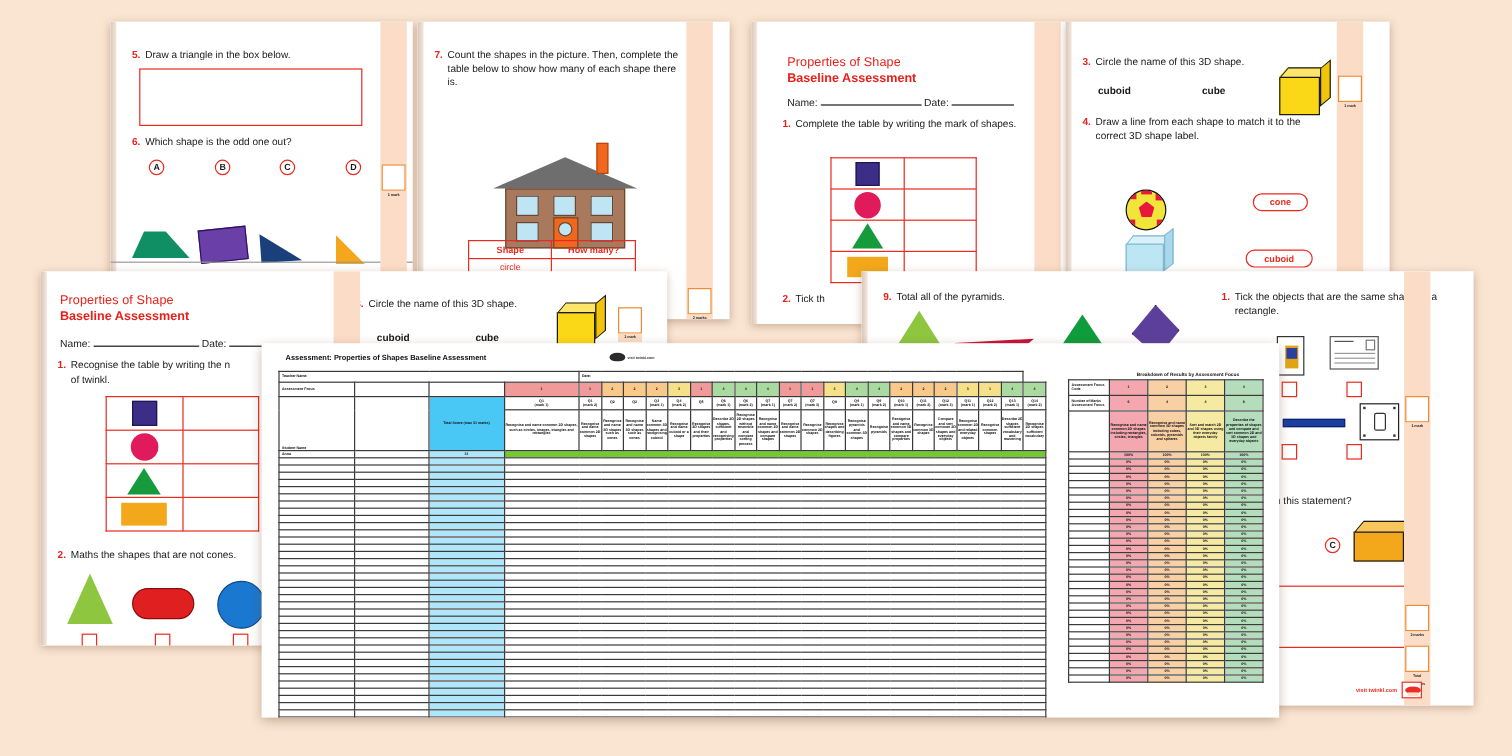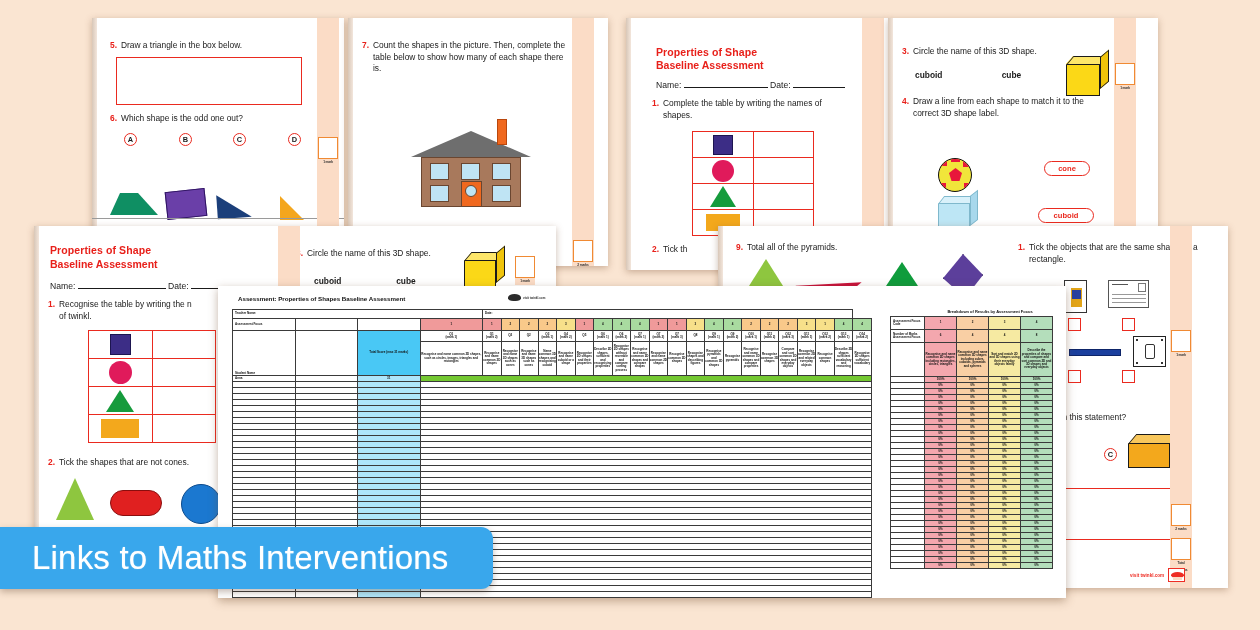--- a/index.html
+++ b/index.html
@@ -35,21 +35,21 @@
     background:#fff; border:1.4px solid #f08a33;
   }
   .marklab {
     position:absolute; width:20px; left:1px; height:7px;
     background:#fbdcc6; font-size:3.2px; color:#2b2b2b;
     text-align:center; line-height:7px; font-weight:bold;
     letter-spacing:-.1px;
   }
 
   
-  .wtitle { color:#e8201a; font-weight:bold; font-size:10.5px; letter-spacing:.1px; }
+  .wtitle { color:#e8201a; font-weight:normal; font-size:10.5px; letter-spacing:.1px; }
   .wsub   { color:#e8201a; font-weight:bold; font-size:10.5px; }
   .qnum   { color:#e8201a; font-weight:bold; font-size:8.4px; }
   .qtext  { color:#1a1a1a; font-size:8.4px; line-height:11.6px; }
   .namerow{ font-size:8.6px; color:#1a1a1a; }
   .uline  { display:inline-block; border-bottom:1.1px solid #1a1a1a; }
 
   .qrow { display:flex; gap:4px; }
   .qrow .qnum { flex:0 0 auto; }
 
   
@@ -172,39 +172,55 @@
       <div style="position:absolute;left:86px;top:6px;width:10px;height:26px;background:#f0681e;border:1px solid #b9470d;"></div>
       <div style="position:absolute;left:10px;top:44px;width:100px;height:50px;background:#a8795c;border:1.4px solid #6a4630;"></div>
       <div style="position:absolute;left:19px;top:50px;width:19px;height:17px;background:#bfe4f4;border:1.2px solid #6a4630;"></div>
       <div style="position:absolute;left:50px;top:50px;width:19px;height:17px;background:#bfe4f4;border:1.2px solid #6a4630;"></div>
       <div style="position:absolute;left:81px;top:50px;width:19px;height:17px;background:#bfe4f4;border:1.2px solid #6a4630;"></div>
       <div style="position:absolute;left:19px;top:72px;width:19px;height:17px;background:#bfe4f4;border:1.2px solid #6a4630;"></div>
       <div style="position:absolute;left:81px;top:72px;width:19px;height:17px;background:#bfe4f4;border:1.2px solid #6a4630;"></div>
       <div style="position:absolute;left:50px;top:68px;width:21px;height:26px;background:#f0681e;border:1.2px solid #6a4630;"></div>
       <div style="position:absolute;left:54px;top:72px;width:12px;height:12px;border-radius:50%;background:#bfe4f4;border:1.1px solid #6a4630;"></div>
     </div>
+    <table class="rtable" style="position:absolute;left:42px;top:182px;width:140px;">
+      <tbody>
+          <tr>
+        <th class="rthead" style="height:15px;width:70px;">Shape</th>
+        <th class="rthead" style="height:15px;width:70px;">How many?</th>
+      </tr>
+      <tr>
+        <td class="rtcell" style="height:14px;">circle</td>
+        <td style="height:14px;"></td>
+      </tr>
+      <tr>
+        <td class="rtcell" style="height:14px;">square</td>
+        <td style="height:14px;"></td>
+      </tr>
+    </tbody>
+      </table>
 
     <div class="rail" style="position:absolute;left:224px;top:0;bottom:0;width:22px;"></div>
     <div class="markbox" style="left:225px;top:222px;"></div>
     <div class="marklab" style="left:225px;top:244px;">2 marks</div>
   </div>
 
   <div class="sheet" style="left:626px;top:18px;width:262px;height:252px;">
     <div class="edge-l"></div>
     <div class="wtitle" style="position:absolute;left:30px;top:28px;">Properties of Shape</div>
     <div class="wsub" style="position:absolute;left:30px;top:41px;">Baseline Assessment</div>
     <div class="namerow" style="position:absolute;left:30px;top:62px;">
       <span>Name:</span>
       <span class="uline" style="width:84px;"></span>
       <span>Date:</span>
       <span class="uline" style="width:52px;"></span>
     </div>
     <div class="qrow" style="position:absolute;left:26px;top:80px;width:200px;">
       <div class="qnum">1.</div>
-      <div class="qtext">Complete the table by writing the names of shapes.</div>
+      <div class="qtext">Complete the table by writing the mark of shapes.</div>
     </div>
     <table class="rtable" style="position:absolute;left:66px;top:113px;width:122px;">
       <tbody>
           <tr>
         <td style="height:26px;width:61px;">
           <div class="sq" style="width:20px;height:20px;margin:auto;"></div>
         </td>
         <td style="height:26px;width:61px;"></td>
       </tr>
       <tr>
@@ -390,21 +406,21 @@
       <tr>
         <td style="height:28px;">
           <div style="width:38px;height:19px;background:#f3a81c;margin:auto;"></div>
         </td>
         <td style="height:28px;"></td>
       </tr>
     </tbody>
       </table>
     <div class="qrow" style="position:absolute;left:14px;top:231px;width:190px;">
       <div class="qnum">2.</div>
-      <div class="qtext">Tick the shapes that are not cones.</div>
+      <div class="qtext">Maths the shapes that are not cones.</div>
     </div>
 
     <div style="position:absolute;left:22px;top:252px;width:0;height:0;border-left:19px solid transparent;border-right:19px solid transparent;border-bottom:42px solid #8ec63f;"></div>
     <div style="position:absolute;left:76px;top:264px;width:52px;height:26px;border-radius:13px;background:#e02020;border:1.3px solid #8a0d0d;"></div>
     <div style="position:absolute;left:147px;top:258px;width:40px;height:40px;border-radius:50%;background:#1b78d0;border:1.3px solid #0c4a8c;"></div>
     <div style="position:absolute;left:208px;top:256px;width:0;height:0;border-left:16px solid transparent;border-right:16px solid transparent;border-bottom:40px solid #2e9fd8;"></div>
     <div class="tickbox" style="position:absolute;left:34px;top:302px;"></div>
     <div class="tickbox" style="position:absolute;left:95px;top:302px;"></div>
     <div class="tickbox" style="position:absolute;left:160px;top:302px;"></div>
     <div class="tickbox" style="position:absolute;left:216px;top:302px;"></div>
@@ -1061,17 +1077,14 @@
               <td class="bd-red">0%</td>
               <td class="bd-orange">0%</td>
               <td class="bd-yellow">0%</td>
               <td class="bd-green">0%</td>
             </tr>
           </tbody>
       </table>
     </div>
   </div>
 
-  <div class="banner">
-    <span>Links to Maths Interventions</span>
-  </div>
 
 </div>
 
 </body></html>

